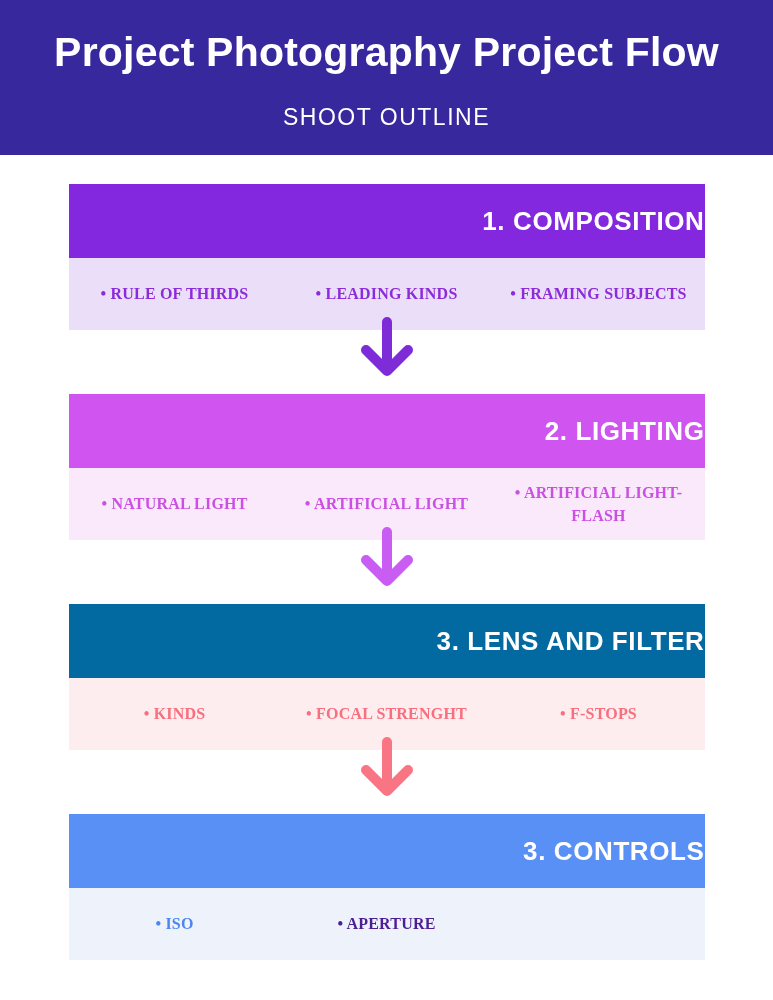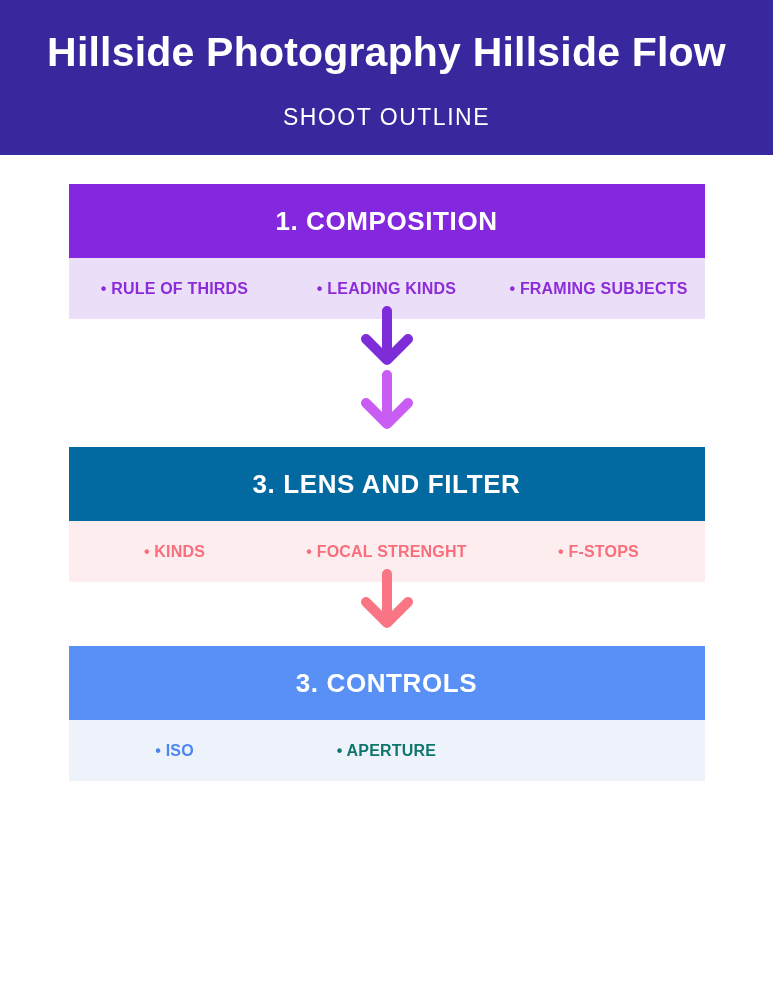--- a/index.html
+++ b/index.html
@@ -36,34 +36,35 @@
     white-space: nowrap;
   }
   .flow-column {
     width: 636px;
     margin: 29px auto 0 auto;
   }
   .section-header {
     height: 74px;
     display: flex;
     align-items: center;
-    justify-content: center;
+    justify-content: flex-end;
   }
   .section-header .section-title {
     color: #ffffff;
     font-size: 26px;
     font-weight: 700;
     letter-spacing: 0.6px;
     white-space: nowrap;
   }
   .section-body {
-    height: 61px;
+    height: 72px;
     display: grid;
     grid-template-columns: 1fr 1fr 1fr;
     align-items: center;
+    font-family: Liberation Serif, serif;
   }
   .flow-item {
     text-align: center;
     font-size: 16px;
     font-weight: 700;
     letter-spacing: 0.2px;
     line-height: 1.45;
     padding: 0 16px;
   }
   .arrow-gap {
@@ -76,21 +77,21 @@
     width: 56px;
     height: 66px;
     margin-top: -13px;
     display: block;
   }
 </style>
 </head>
 <body>
 
 <div class="banner" style="background: rgb(56, 40, 157);">
-  <div class="title" style="color: rgb(255, 255, 255);">Hillside Photography Hillside Flow</div>
+  <div class="title" style="color: rgb(255, 255, 255);">Project Photography Project Flow</div>
   <div class="subtitle" style="color: rgb(255, 255, 255); margin-top: 28px;">SHOOT OUTLINE</div>
 </div>
 
 <div class="flow-column">
 
   <div class="section-block">
     <div class="section-header" style="background: rgb(132, 40, 223);">
       <div class="section-title">1. COMPOSITION</div>
     </div>
     <div class="section-body" style="background: rgb(234, 222, 248);">
@@ -99,20 +100,30 @@
       <div class="flow-item" style="color: rgb(140, 43, 217);">• FRAMING SUBJECTS</div>
     </div>
   </div>
 
   <div class="arrow-gap">
     <svg viewBox="0 0 56 66" style="color: rgb(126, 43, 216);">
       <path d="M28 5 L28 46 M7 33 L28 54 L49 33" fill="none" stroke="currentColor" stroke-width="10" stroke-linecap="round" stroke-linejoin="round"></path>
     </svg>
   </div>
 
+  <div class="section-block">
+    <div class="section-header" style="background: rgb(208, 85, 240);">
+      <div class="section-title">2. LIGHTING</div>
+    </div>
+    <div class="section-body" style="background: rgb(250, 233, 251);">
+      <div class="flow-item" style="color: rgb(203, 79, 227);">• NATURAL LIGHT</div>
+      <div class="flow-item" style="color: rgb(203, 79, 227);">• ARTIFICIAL LIGHT</div>
+      <div class="flow-item" style="color: rgb(203, 79, 227);">• ARTIFICIAL LIGHT-FLASH</div>
+    </div>
+  </div>
 
   <div class="arrow-gap">
     <svg viewBox="0 0 56 66" style="color: rgb(201, 92, 242);">
       <path d="M28 5 L28 46 M7 33 L28 54 L49 33" fill="none" stroke="currentColor" stroke-width="10" stroke-linecap="round" stroke-linejoin="round"></path>
     </svg>
   </div>
 
   <div class="section-block">
     <div class="section-header" style="background: #0369a1;">
       <div class="section-title">3. LENS AND FILTER</div>
@@ -129,17 +140,17 @@
       <path d="M28 5 L28 46 M7 33 L28 54 L49 33" fill="none" stroke="currentColor" stroke-width="10" stroke-linecap="round" stroke-linejoin="round"></path>
     </svg>
   </div>
 
   <div class="section-block">
     <div class="section-header" style="background: rgb(89, 144, 245);">
       <div class="section-title">3. CONTROLS</div>
     </div>
     <div class="section-body" style="background: rgb(238, 243, 251);">
       <div class="flow-item" style="color: rgb(76, 134, 238);">• ISO</div>
-      <div class="flow-item" style="color: #0f766e;">• APERTURE</div>
+      <div class="flow-item" style="color: #4c1d95;">• APERTURE</div>
     </div>
   </div>
 
 </div>
 
 </body></html>

